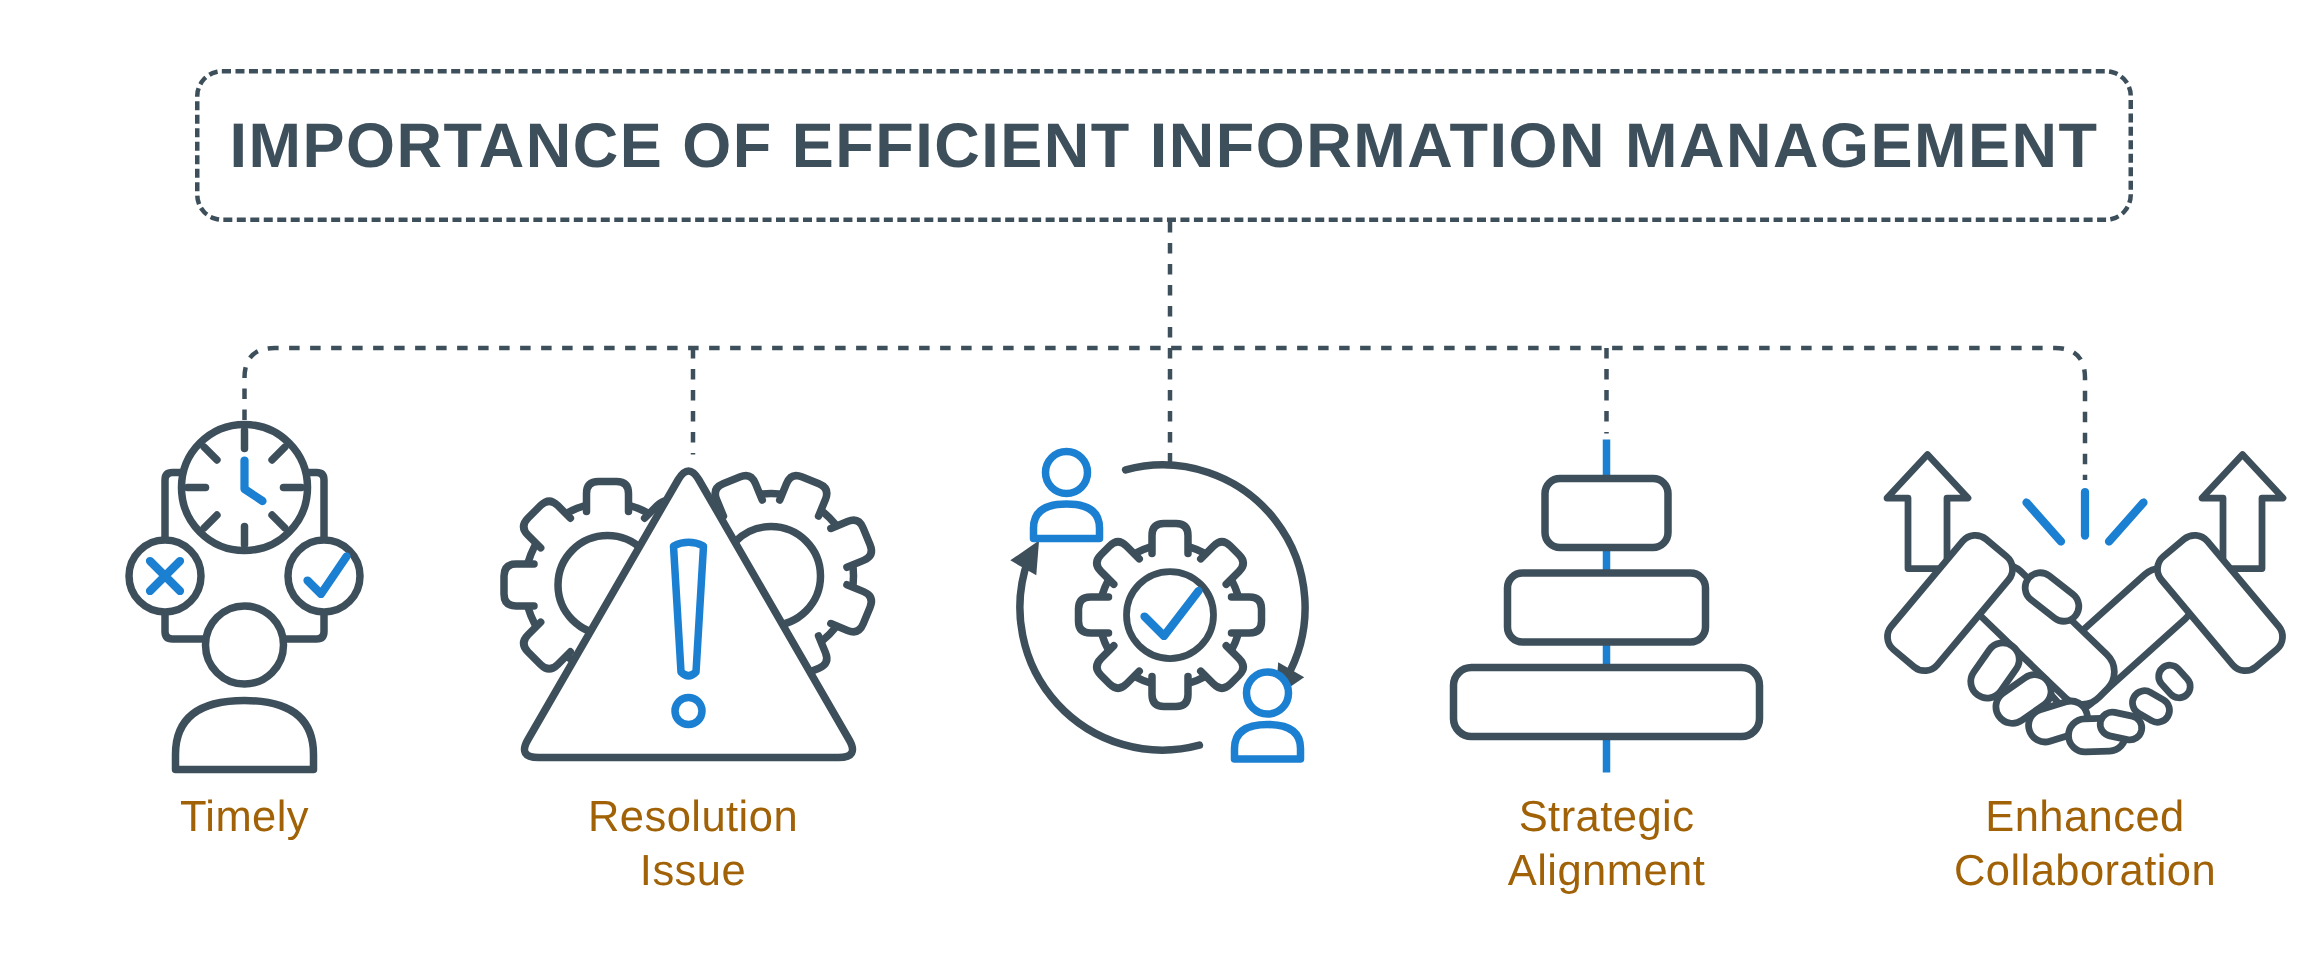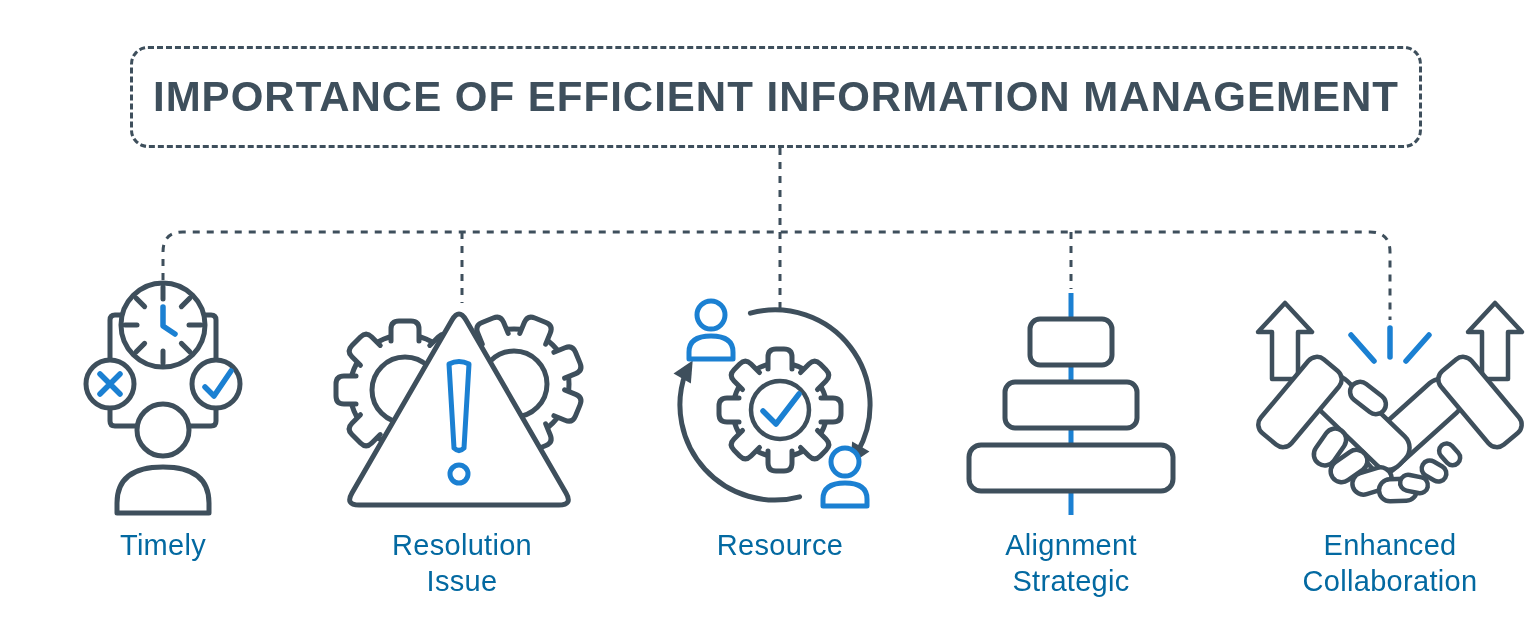--- a/index.html
+++ b/index.html
@@ -12,21 +12,21 @@
     position:absolute;left:130px;top:46px;width:1292px;height:102px;box-sizing:border-box;
     border:3px dashed #3E4F5C;border-radius:18px;
     display:flex;align-items:center;justify-content:center;z-index:1;background:#ffffff;
   }
   .title-box h1{
     margin:0;font-size:42px;font-weight:bold;letter-spacing:1px;color:#3E4F5C;white-space:nowrap;text-align:right;
   }
   .icon{position:absolute;z-index:1;}
   .label{
     position:absolute;top:527px;width:320px;text-align:center;z-index:1;
-    color:#0369a1;font-size:29px;line-height:36px;font-weight:500;letter-spacing:.3px;
+    color:#a16207;font-size:29px;line-height:36px;font-weight:500;letter-spacing:.3px;
   }
   .label span{display:block;}
   
   .ol{fill:#ffffff;stroke:#3E4F5C;stroke-width:5;stroke-linecap:round;stroke-linejoin:round;}
   .oln{fill:none;stroke:#3E4F5C;stroke-width:5;stroke-linecap:round;stroke-linejoin:round;}
   .ac{fill:none;stroke:#1B80D2;stroke-width:5.5;stroke-linecap:round;stroke-linejoin:round;}
   .acf{fill:#ffffff;stroke:#1B80D2;stroke-width:5;stroke-linecap:round;stroke-linejoin:round;}
   .sf{fill:#3E4F5C;stroke:none;}
   .dash{fill:none;stroke:#3E4F5C;stroke-width:3;stroke-dasharray:7 7;}
 </style>
@@ -197,22 +197,21 @@
 </svg>
 
 <div class="label" style="left:3px">
   <span>Timely</span>
 </div>
 <div class="label" style="left:302px">
   <span>Resolution</span>
   <span>Issue</span>
 </div>
 <div class="label" style="left:620px">
-  <span>Resource</span>
 </div>
 <div class="label" style="left:911px">
+  <span>Strategic</span>
   <span>Alignment</span>
-  <span>Strategic</span>
 </div>
 <div class="label" style="left:1230px">
   <span>Enhanced</span>
   <span>Collaboration</span>
 </div>
 
 </body></html>

